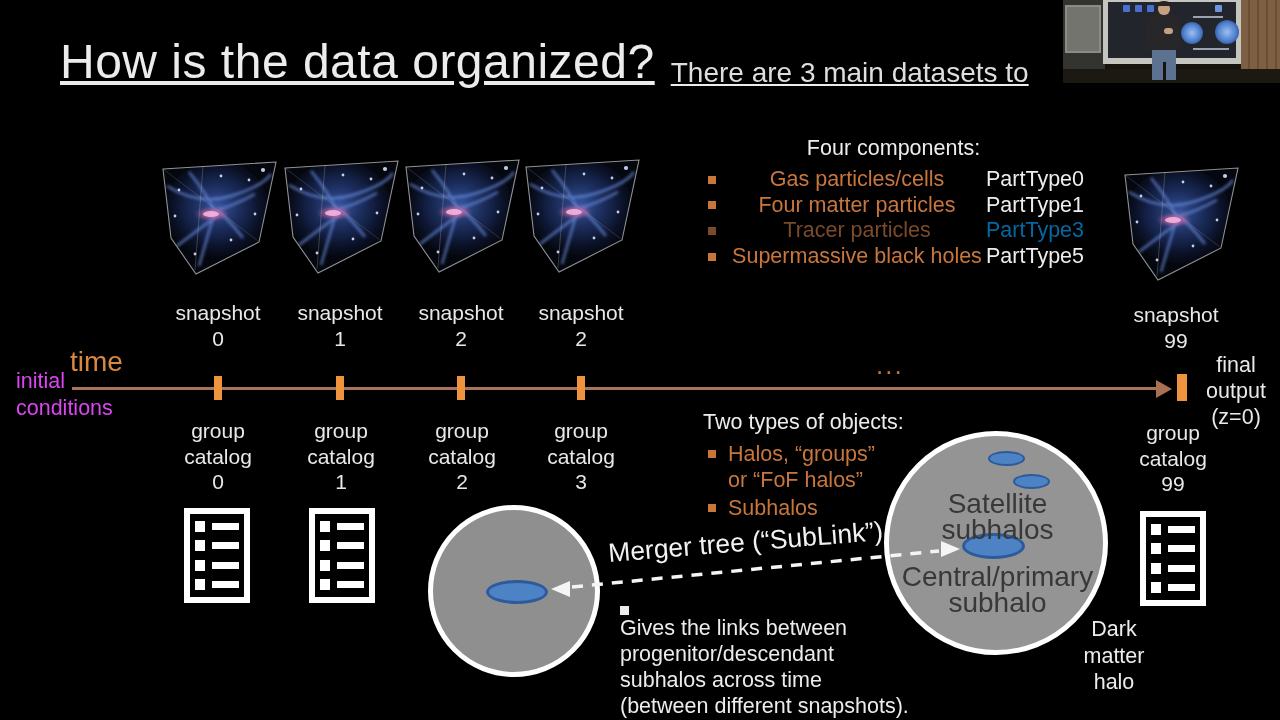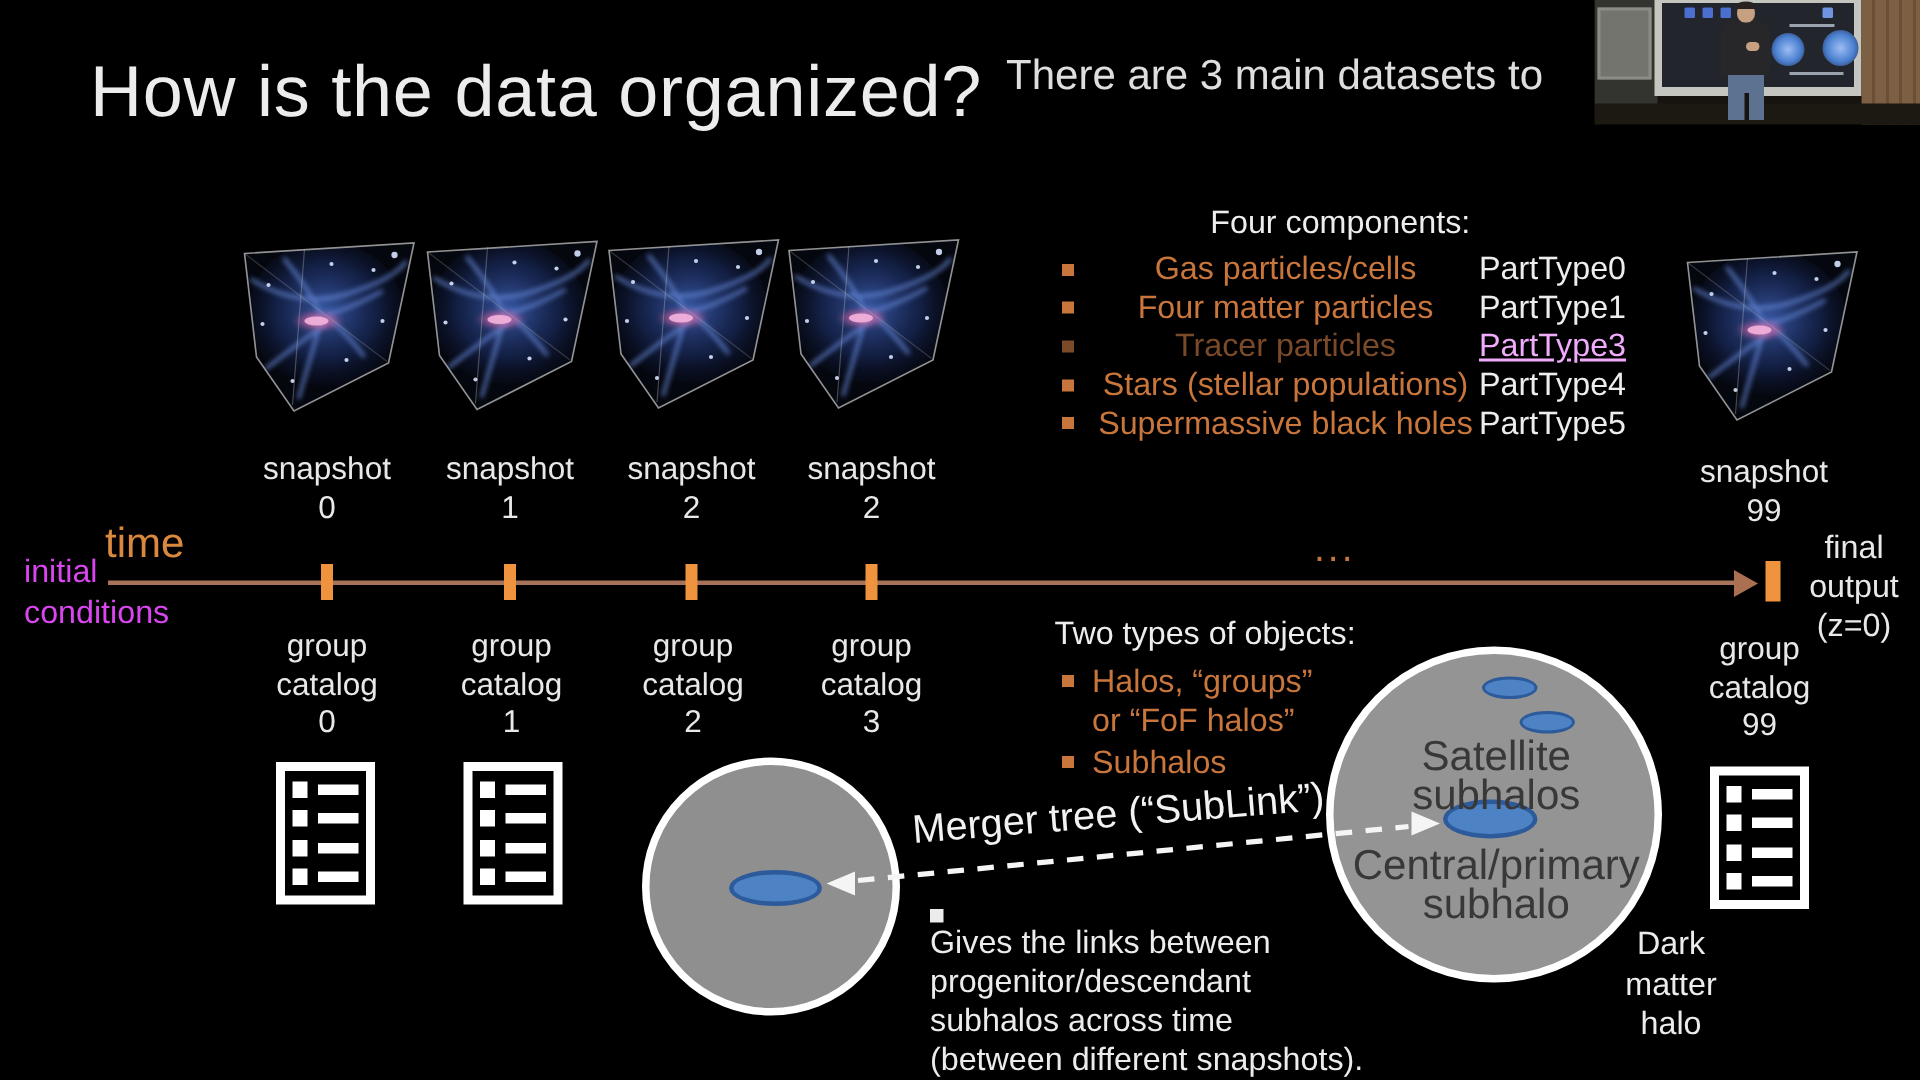--- a/index.html
+++ b/index.html
@@ -1,20 +1,20 @@
 <!DOCTYPE html>
 <html><head>
 <meta charset="utf-8">
 <style>
   html,body{margin:0;padding:0;background:#000;}
   body{width:1280px;height:720px;overflow:hidden;position:relative;
        font-family:"Liberation Sans", sans-serif;color:#ececec;}
 
   
-  .title-row{position:absolute;left:60px;top:34px;display:flex;align-items:flex-start;white-space:nowrap;z-index:4;}
+  .title-row{position:absolute;left:60px;top:34px;display:flex;align-items:flex-end;white-space:nowrap;z-index:4;text-decoration:underline;}
   .title-main{font-size:48px;color:#ececec;letter-spacing:.5px;}
   .title-sub{font-size:28px;color:#dedede;margin-left:16px;}
 
   
   .webcam{position:absolute;left:1063px;top:0;width:217px;height:83px;background:#17140f;overflow:hidden;z-index:10;}
   .wc-wallL{position:absolute;left:0;top:0;width:42px;height:70px;background:#33332f;}
   .wc-board{position:absolute;left:2px;top:5px;width:32px;height:44px;background:#74746e;border:2px solid #8c8c86;}
   .wc-screen{position:absolute;left:40px;top:0;width:138px;height:64px;background:#c6c6c0;}
   .wc-slide{position:absolute;left:45px;top:2px;width:128px;height:56px;background:#23252c;}
   .wc-thumb{position:absolute;width:7px;height:7px;background:#4a6fd0;top:5px;border-radius:1px;}
@@ -38,21 +38,21 @@
 
   
   .comp-block{position:absolute;left:703px;top:136px;z-index:4;text-align:center;}
   .blk-head{font-size:21.5px;color:#ededed;margin-bottom:6px;}
   .comp-row{display:flex;align-items:center;height:25.6px;}
   .bullet{width:8px;height:8px;background:#c9763c;margin:0 12px 0 5px;flex:none;}
   .comp-label{font-size:21.5px;color:#c9763c;width:258px;}
   .parttype{font-size:21.5px;color:#ededed;}
   .dim .bullet{background:#7b4a29;}
   .dim .comp-label{color:#7b4a29;}
-  .dim .parttype{color:#f0abfc;text-decoration:underline;}
+  .dim .parttype{color:#0369a1;}
 
   
   .tl-time{position:absolute;left:70px;top:346px;font-size:28px;color:#d8883f;z-index:4;}
   .tl-line{position:absolute;left:72px;top:387px;width:1092px;height:3px;background:#a9735a;z-index:2;}
   .tl-arrow{position:absolute;left:1156px;top:380px;width:0;height:0;border-top:9px solid transparent;
             border-bottom:9px solid transparent;border-left:16px solid #ab7052;z-index:2;}
   .tick{position:absolute;top:376px;width:8px;height:24px;background:#f0933f;z-index:3;}
   .tick-final{left:1177px;top:374px;width:10px;height:27px;}
   .tl-dots{position:absolute;left:876px;top:350px;font-size:26px;color:#c9763c;letter-spacing:2px;z-index:4;}
   .tl-start{position:absolute;left:16px;top:368px;font-size:21.5px;line-height:27px;color:#d946ef;z-index:4;}
@@ -221,25 +221,20 @@
     <span class="comp-label">Four matter particles</span>
     <span class="parttype">PartType1</span>
   </div>
   <div class="comp-row dim">
     <span class="bullet"></span>
     <span class="comp-label">Tracer particles</span>
     <span class="parttype">PartType3</span>
   </div>
   <div class="comp-row">
     <span class="bullet"></span>
-    <span class="comp-label">Stars (stellar populations)</span>
-    <span class="parttype">PartType4</span>
-  </div>
-  <div class="comp-row">
-    <span class="bullet"></span>
     <span class="comp-label">Supermassive black holes</span>
     <span class="parttype">PartType5</span>
   </div>
 </div>
 
 <div class="tl-time">time</div>
 <div class="tl-line"></div>
 <div class="tl-arrow"></div>
 <div class="tick" style="left:214px"></div>
 <div class="tick" style="left:336px"></div>

